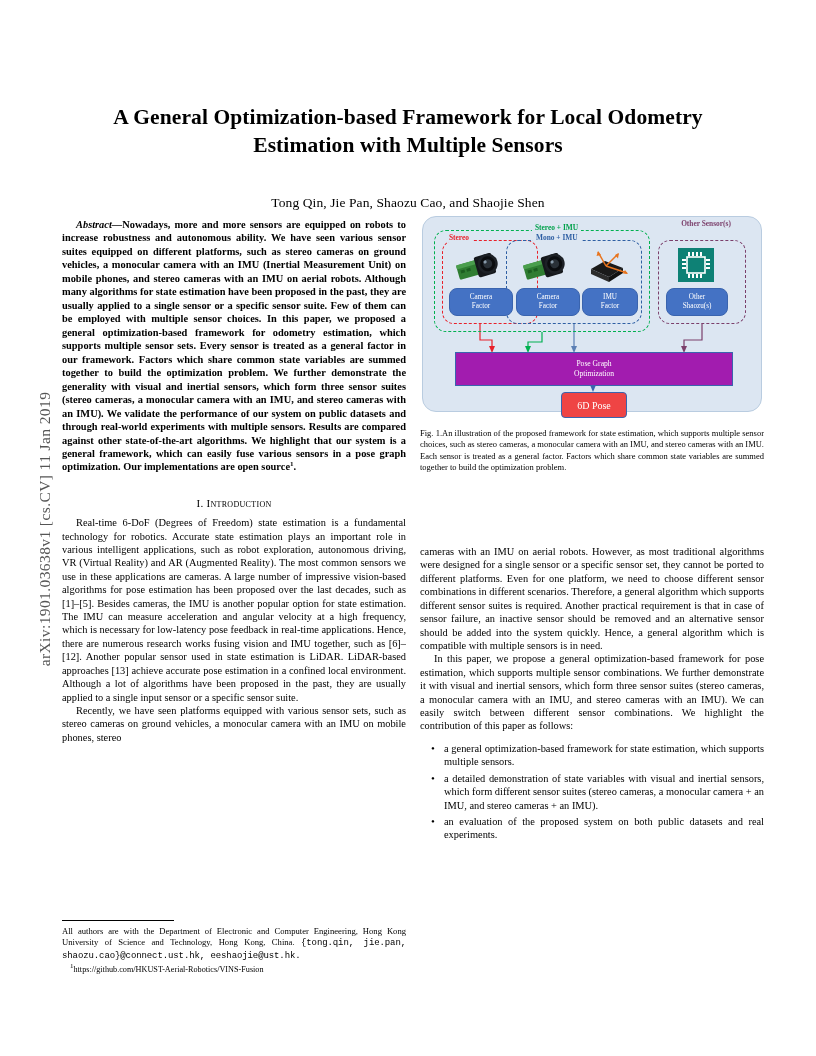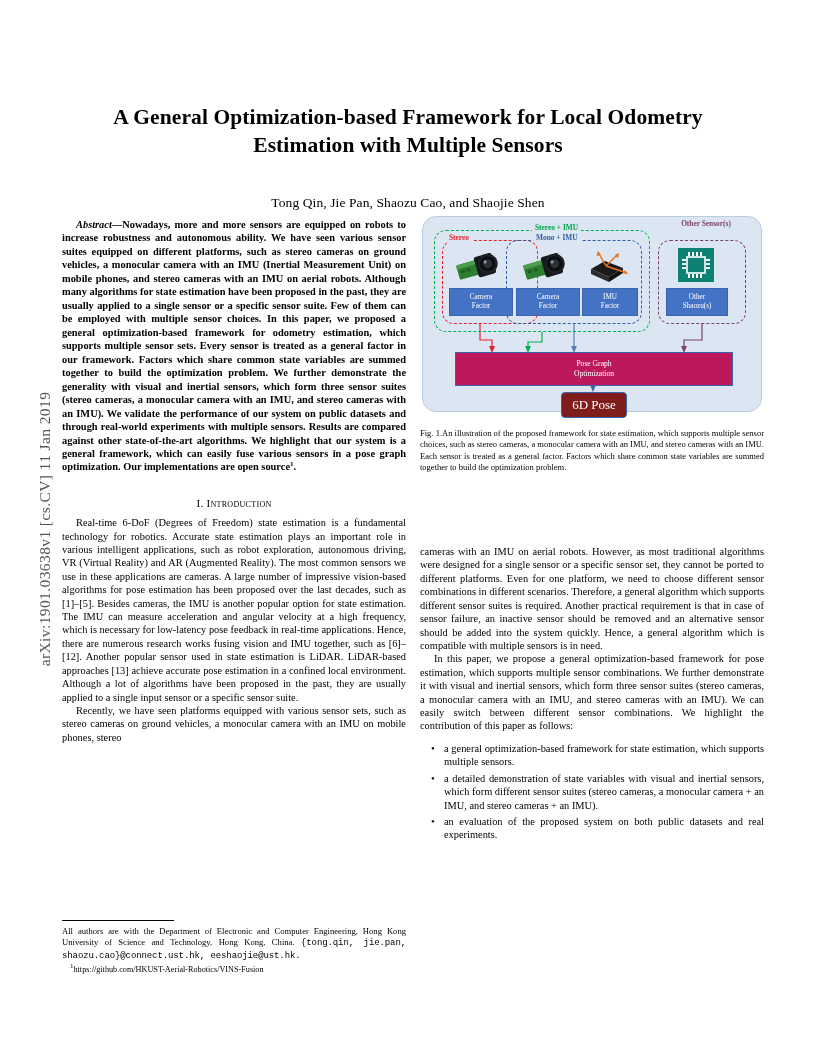--- a/index.html
+++ b/index.html
@@ -179,21 +179,21 @@
   .lbl-stereo-imu { left: 74px;  top: 8px;   color: #00a14b; margin-left: 36px; }
   .lbl-stereo     { left: 24px;  top: 18px;  color: #e8202a; }
   .lbl-mono-imu   { left: 111px; top: 18px;  color: #2e5fa3; }
   .lbl-other      { left: 254px; top: 4px;   color: #7b3f6b; white-space: normal; width: 54px; }
 
   
   .factor {
     position: absolute;
     background: #4472c4;
     border: 1px solid #3a64ae;
-    border-radius: 0;
+    border-radius: 8px;
     color: #ffffff;
     font-size: 7.2px;
     line-height: 1.25;
     display: flex;
     flex-direction: column;
     align-items: center;
     justify-content: center;
     text-align: center;
     top: 72px;
     height: 26px;
@@ -211,36 +211,36 @@
     height: 32px;
   }
   .cam1-icon { left: 32px; }
   .cam2-icon { left: 99px; }
   .imu-icon  { left: 163px; top: 33px; width: 46px; height: 34px; }
   .chip-icon { left: 256px; top: 32px; width: 36px; height: 34px; }
 
   
   .pose-graph {
     left: 33px; top: 136px; width: 276px; height: 32px;
-    background: #be185d;
+    background: #a21caf;
     border: 1px solid #3a64ae;
     color: #ffffff;
     font-size: 7.6px;
     line-height: 1.3;
     display: flex; flex-direction: column;
     align-items: center; justify-content: center;
     text-align: center;
   }
   .pose-6d {
     left: 139px; top: 176px; width: 64px; height: 24px;
-    background: #7f1d1d;
+    background: #ef4444;
     border: 1px solid #3a64ae;
     border-radius: 4px;
     color: #ffffff;
-    font-size: 13px;
+    font-size: 10px;
     display: flex; align-items: center; justify-content: center;
   }
 
   
   .fig-caption {
     position: absolute;
     left: 420px;
     top: 428px;
     width: 344px;
     font-size: 8.5px;

